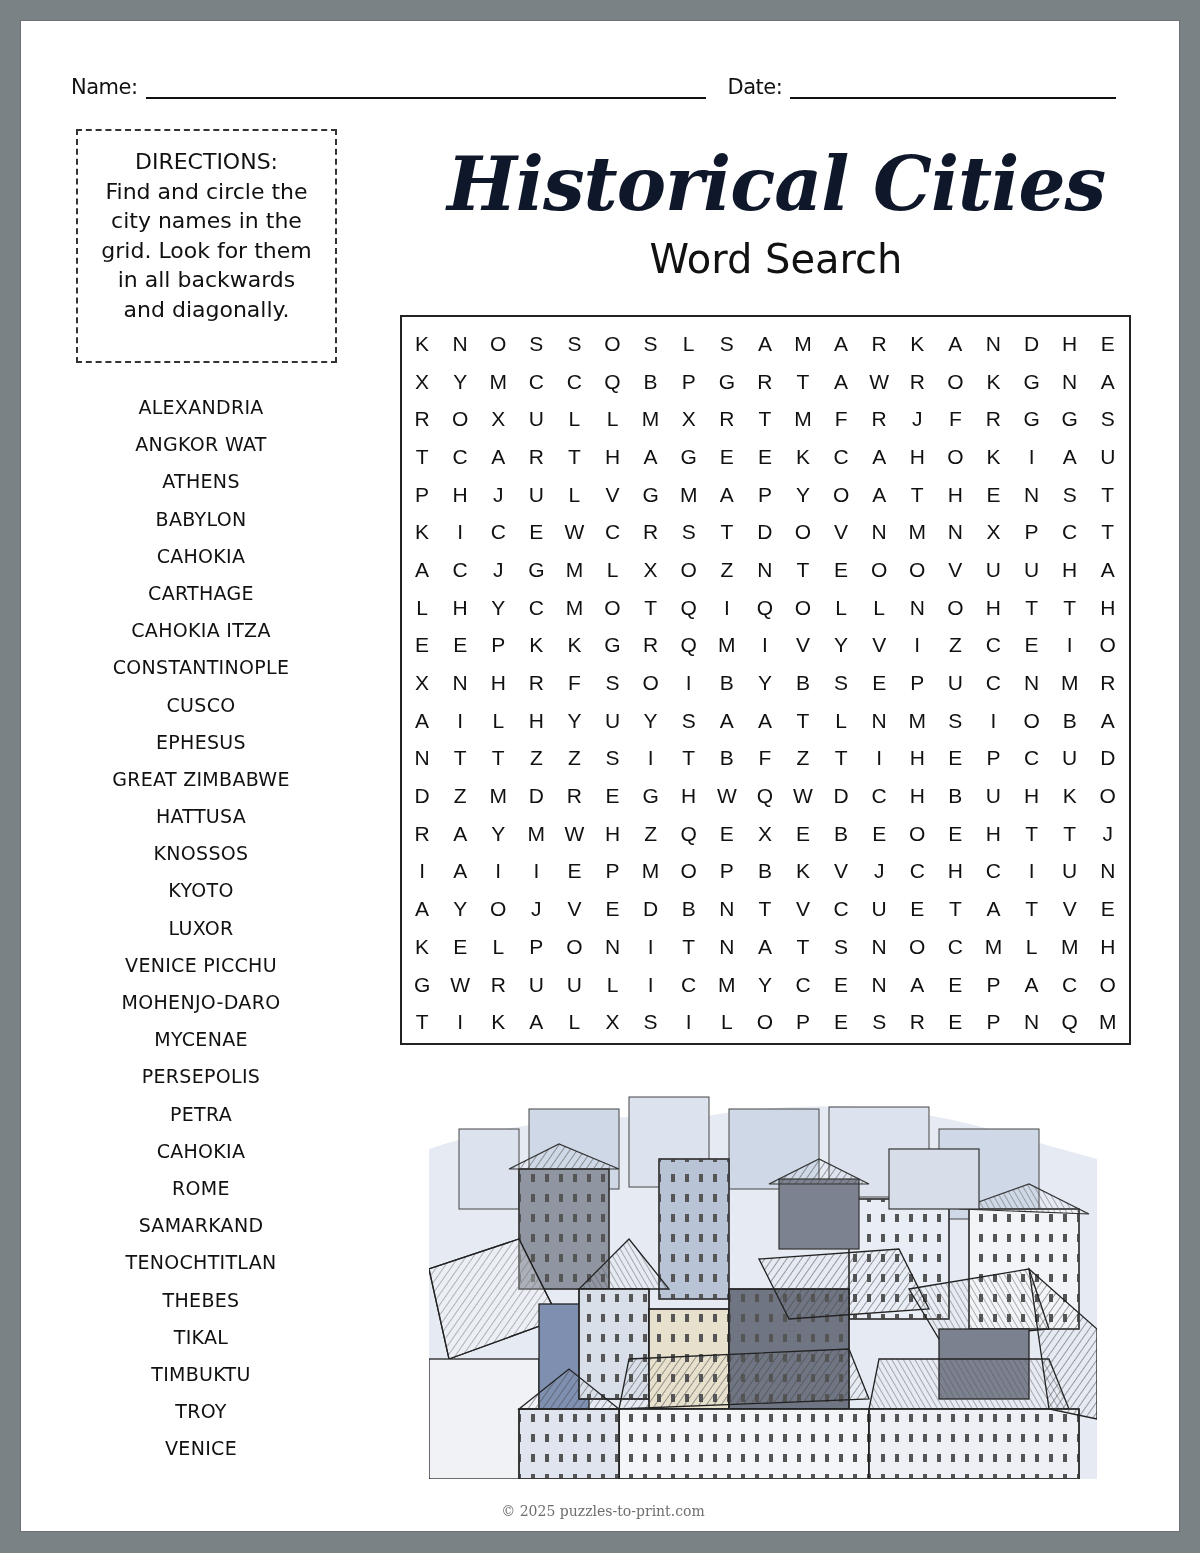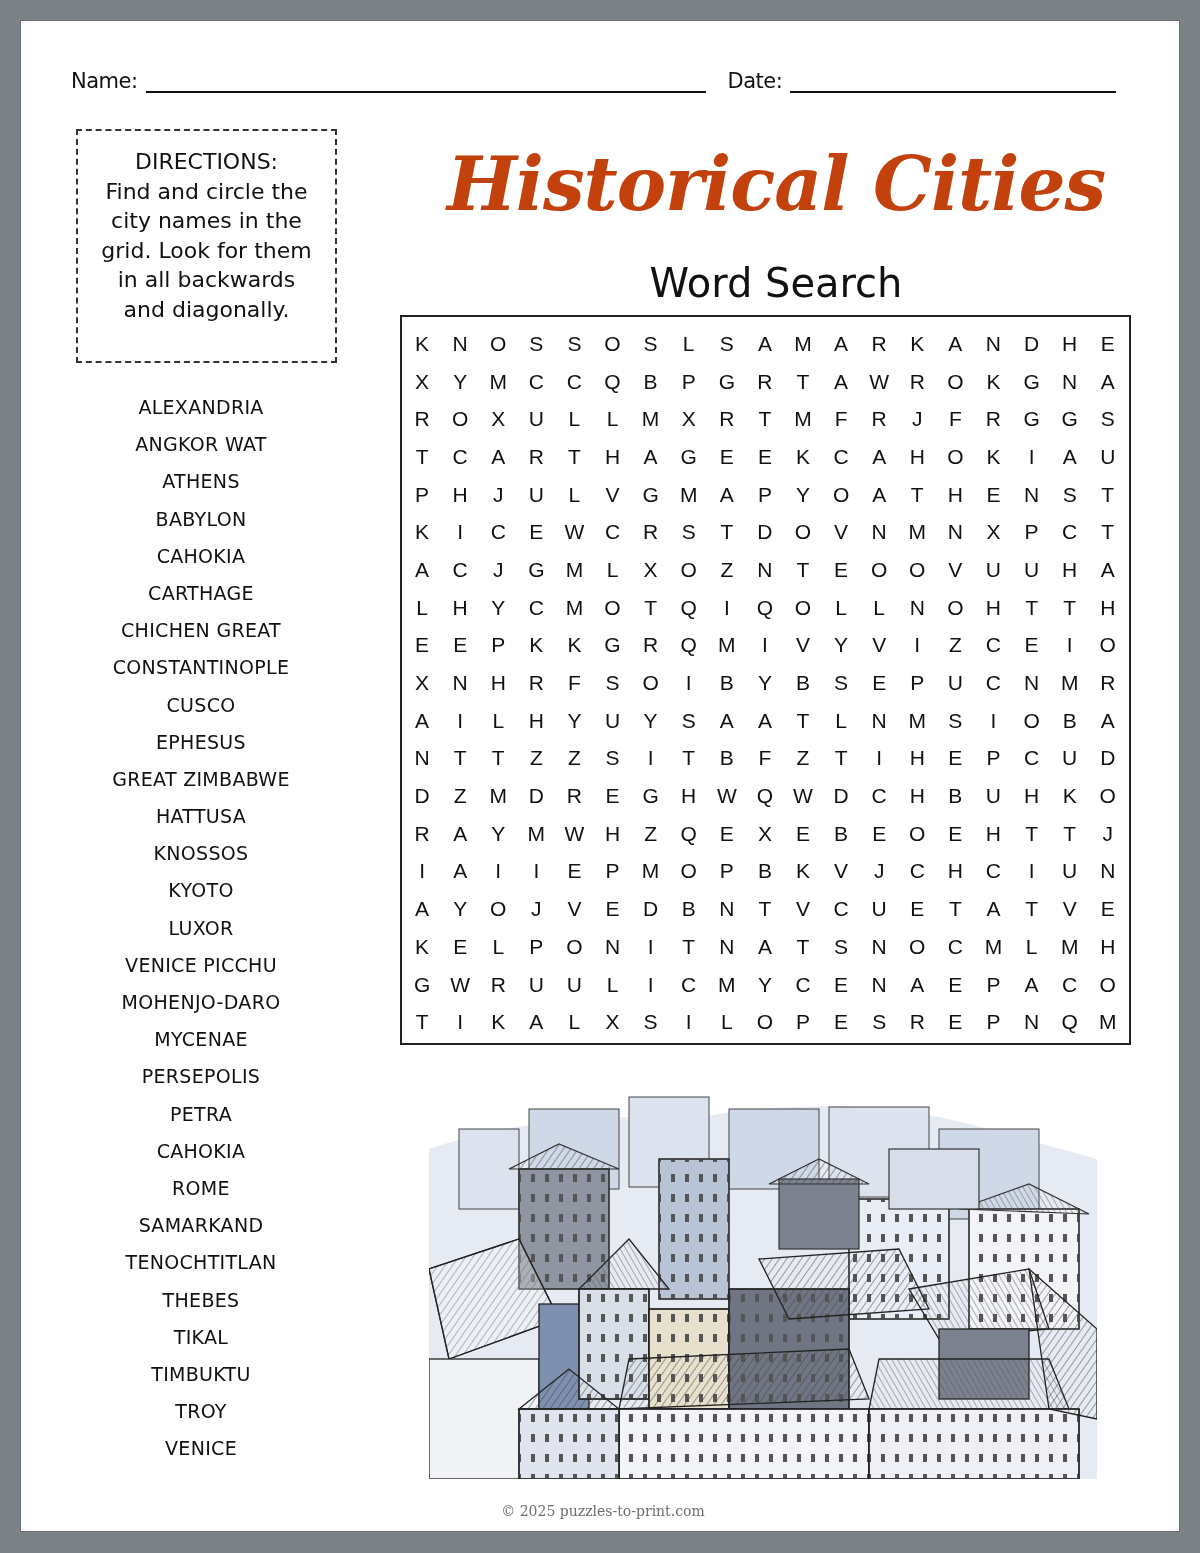--- a/index.html
+++ b/index.html
@@ -4,21 +4,21 @@
   <style>
     * { box-sizing: border-box; margin: 0; padding: 0; }
     html, body { width: 1200px; height: 1553px; background: #7b8285; overflow: hidden; }
     .page {
       position: absolute; left: 20px; top: 20px; width: 1160px; height: 1512px;
       background: #ffffff; border: 1px solid #6a7073;
     }
     .hand { font-family: "DejaVu Sans", sans-serif; color: #111; }
     .name-row {
       position: absolute; left: 50px; top: 48px; width: 1052px; height: 30px;
-      display: flex; font-size: 21px;
+      display: flex; align-items: flex-end; font-size: 21px;
     }
     .name-row .lbl { letter-spacing: -0.5px; }
     .line-field { border-bottom: 2px solid #111; height: 24px; margin-left: 8px; }
     .name-line { width: 560px; margin-right: 22px; }
     .date-line { width: 326px; }
 
     .directions {
       position: absolute; left: 55px; top: 108px; width: 261px; height: 234px;
       border: 2px dashed #333; text-align: center;
       font-size: 22px; line-height: 29.5px; padding-top: 16px;
@@ -26,25 +26,25 @@
 
     .words {
       position: absolute; left: 60px; top: 374px; width: 240px;
       text-align: center; font-size: 19px; letter-spacing: 0.3px;
     }
     .words .w { height: 37.2px; line-height: 24px; }
 
     .title {
       position: absolute; left: 410px; top: 118px; width: 690px; text-align: center;
       font-family: "DejaVu Serif", serif; font-style: italic; font-weight: bold;
-      font-size: 74px; color: #c2410c; letter-spacing: -1px; line-height: 90px;
+      font-size: 74px; color: #0f172a; letter-spacing: -1px; line-height: 90px;
     }
     .subtitle {
       position: absolute; left: 410px; top: 210px; width: 690px; text-align: center;
-      font-size: 40px; line-height: 56px; color: #111; margin-top: 24px;
+      font-size: 40px; line-height: 56px; color: #111;
     }
 
     .grid {
       position: absolute; left: 379px; top: 294px; width: 731px; height: 730px;
       border: 2px solid #222; padding: 8px 0 0 0;
       font-family: "Liberation Sans", sans-serif; font-size: 21px; color: #111;
     }
     .grid-row { display: flex; height: 37.7px; align-items: center; }
     .cell { width: 38.1px; text-align: center; padding-left: 0; }
     .grid-row .cell:first-child { margin-left: 1px; }
@@ -80,21 +80,21 @@
     <div>and diagonally.</div>
   </div>
 
   <div class="words hand" id="word-list">
       <div class="w">ALEXANDRIA</div>
       <div class="w">ANGKOR WAT</div>
       <div class="w">ATHENS</div>
       <div class="w">BABYLON</div>
       <div class="w">CAHOKIA</div>
       <div class="w">CARTHAGE</div>
-      <div class="w">CHICHEN GREAT</div>
+      <div class="w">CAHOKIA ITZA</div>
       <div class="w">CONSTANTINOPLE</div>
       <div class="w">CUSCO</div>
       <div class="w">EPHESUS</div>
       <div class="w">GREAT ZIMBABWE</div>
       <div class="w">HATTUSA</div>
       <div class="w">KNOSSOS</div>
       <div class="w">KYOTO</div>
       <div class="w">LUXOR</div>
       <div class="w">VENICE PICCHU</div>
       <div class="w">MOHENJO-DARO</div>

